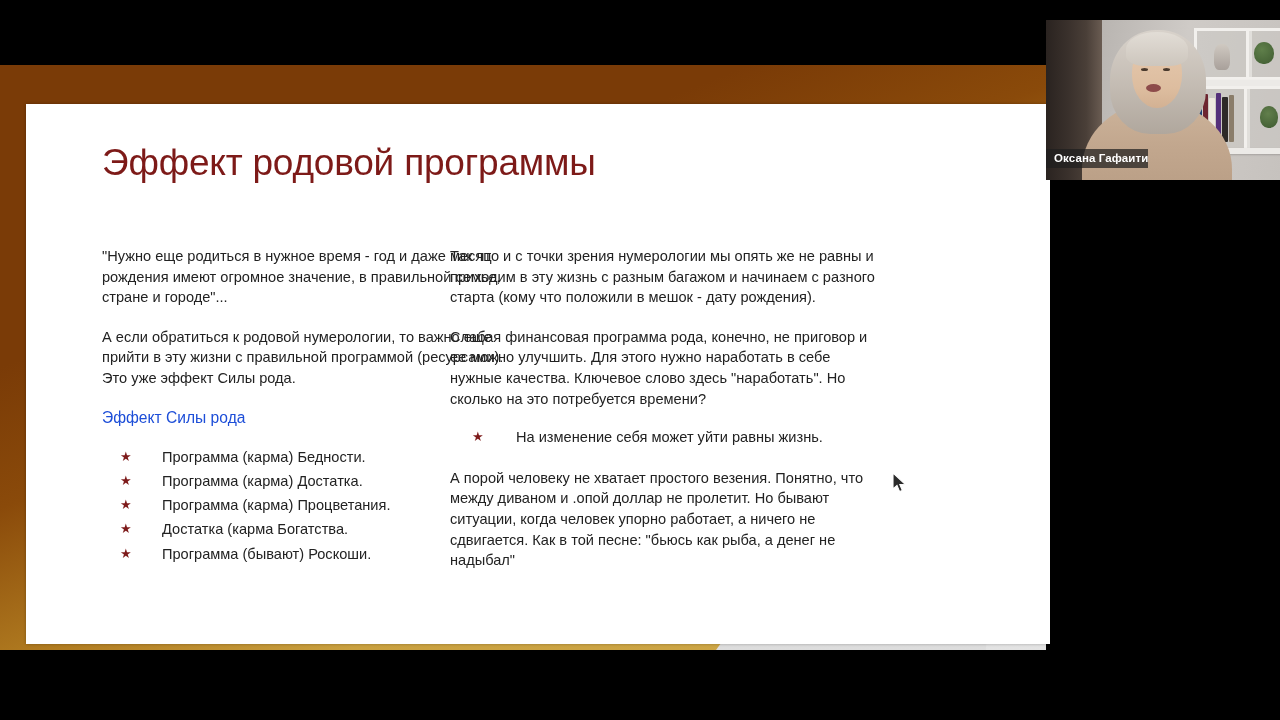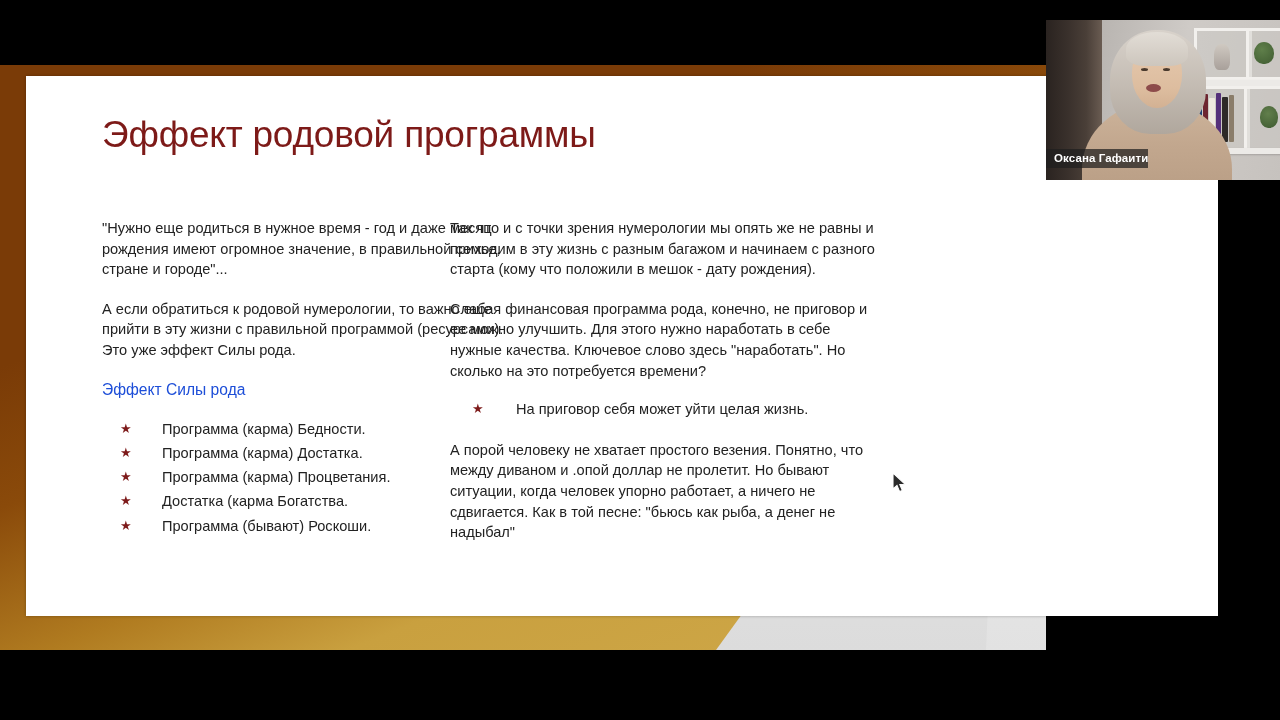--- a/index.html
+++ b/index.html
@@ -26,23 +26,24 @@
     clip-path:polygon(100% 30%, 100% 100%, 0% 100%, 86% 33%);
   }
   #frame-light-wedge2{
     position:absolute;right:0;top:180px;width:60px;height:405px;
     background:linear-gradient(180deg,#f1f1f1 0%,#e2e2e2 100%);
     clip-path:polygon(100% 0%, 100% 100%, 0% 100%, 30% 4%);
   }
 
   
   #slide-page{
-    position:absolute;left:26px;top:76px;width:1192px;height:540px;
+    position:absolute;left:26px;top:104px;width:984px;height:540px;
     background:#ffffff;
     box-shadow:0 0 3px rgba(0,0,0,.28);
+    padding-left:40px;
   }
   #slide-inner{position:absolute;left:0;top:0;right:0;bottom:0;padding:0;}
 
   #slide-title{
     position:absolute;left:76px;top:39px;
     font-size:37px;line-height:1.1;color:#7d1a18;font-weight:400;
     letter-spacing:-.2px;white-space:nowrap;
   }
 
   .col{position:absolute;top:142px;font-size:14.6px;line-height:20.6px;color:#222;}
@@ -151,21 +152,21 @@
         </ul>
       </div>
 
       <div class="col" id="col-right">
         <p>Так что и с точки зрения нумерологии мы опять же не равны и приходим в эту жизнь с разным багажом и начинаем с разного старта (кому что положили в мешок - дату рождения).</p>
         <p class="tight">Слабая финансовая программа рода, конечно, не приговор и ее можно улучшить. Для этого нужно наработать в себе нужные качества. Ключевое слово здесь "наработать". Но сколько на это потребуется времени?</p>
 
         <ul class="starlist right-list">
           <li>
             <span class="star">★</span>
-            <span>На приговор себя может уйти целая жизнь.</span>
+            <span>На изменение себя может уйти равны жизнь.</span>
           </li>
         </ul>
 
         <p>А порой человеку не хватает простого везения. Понятно, что между диваном и .опой доллар не пролетит. Но бывают ситуации, когда человек упорно работает, а ничего не сдвигается. Как в той песне: "бьюсь как рыба, а денег не надыбал"</p>
       </div>
 
     </div>
   </div>
 
   <div id="webcam">

